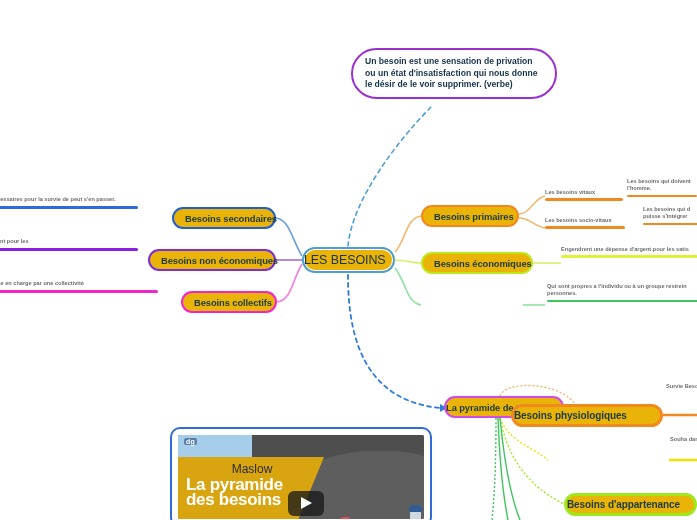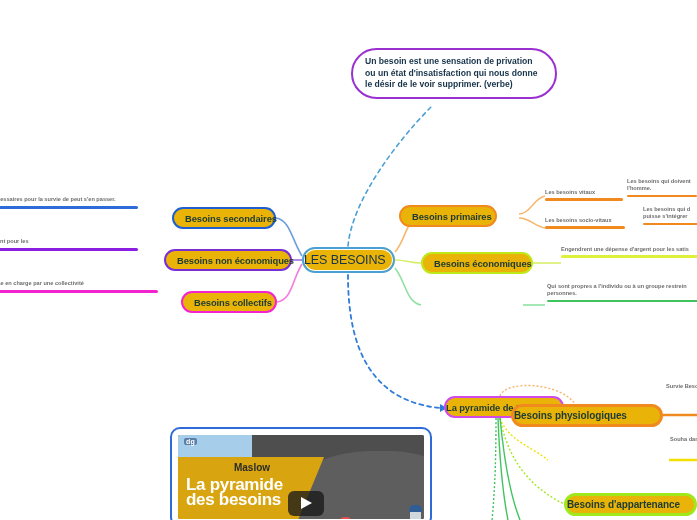--- a/index.html
+++ b/index.html
@@ -47,24 +47,24 @@
   }
   #definition .txt{
     font-size:8.6px;line-height:11.6px;font-weight:bold;color:#16334a;
     text-align:left;
   }
 
   
   .pill{font-size:9.4px;height:22px;padding:0 11px;border-width:2px;}
 
   #n-secondaires{left:172px;top:207px;width:104px;border-color:#1f5fd0;}
-  #n-noneco    {left:164px;top:249px;width:128px;border-color:#7a2ed8;}
+  #n-noneco    {left:148px;top:249px;width:128px;border-color:#7a2ed8;}
   #n-collectifs{left:181px;top:291px;width:96px;border-color:#f423d0;}
 
-  #n-primaires {left:399px;top:205px;width:98px;border-color:#f08a1e;}
+  #n-primaires {left:421px;top:205px;width:98px;border-color:#f08a1e;}
   #n-economiques{left:421px;top:252px;width:112px;border-color:#bfe818;}
   #n-individuels{left:421px;top:294px;width:102px;border-color:#3fc45e;}
 
   #n-maslow{
     left:444px;top:396px;width:120px;height:22px;
     border-width:2px;border-color:#cf4ae8;
     font-size:9.4px;color:#1c3b34;
   }
 
   #n-physio {left:511px;top:404px;width:152px;height:23px;border-color:#f08a1e;font-size:10px;}
@@ -103,21 +103,21 @@
     background:#d8a510;
     clip-path:polygon(0 0, 100% 0, 78% 100%, 0 100%);
   }
   #thumb .dg{
     position:absolute;left:6px;top:3px;
     font-size:7px;font-weight:bold;color:#ffffff;
     background:#5a7fa8;padding:0 2px;border-radius:2px;letter-spacing:0.3px;
   }
   #thumb .maslow{
     position:absolute;left:22px;top:27px;width:104px;text-align:center;
-    font-size:10px;color:#2b2b2b;font-weight:bold;
+    font-size:12px;color:#2b2b2b;font-weight:normal;
   }
   #thumb .t1{
     position:absolute;left:8px;top:42px;width:126px;
     font-size:17px;line-height:15px;color:#ffffff;font-weight:bold;
     letter-spacing:-0.3px;
   }
   #thumb .play{
     position:absolute;left:110px;top:56px;width:36px;height:25px;
     background:rgba(25,25,25,.78);border-radius:6px;
   }

